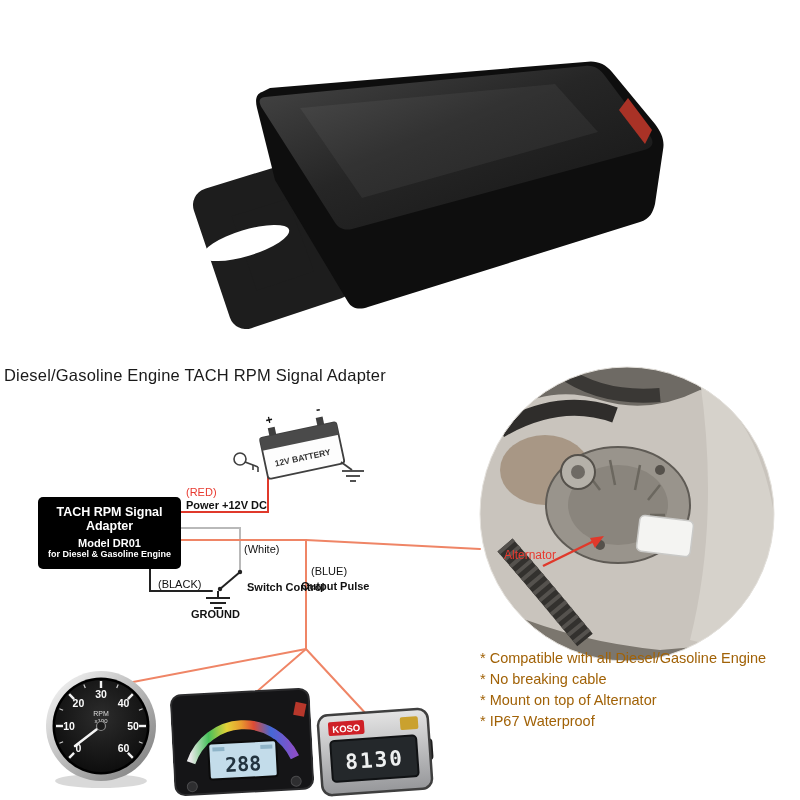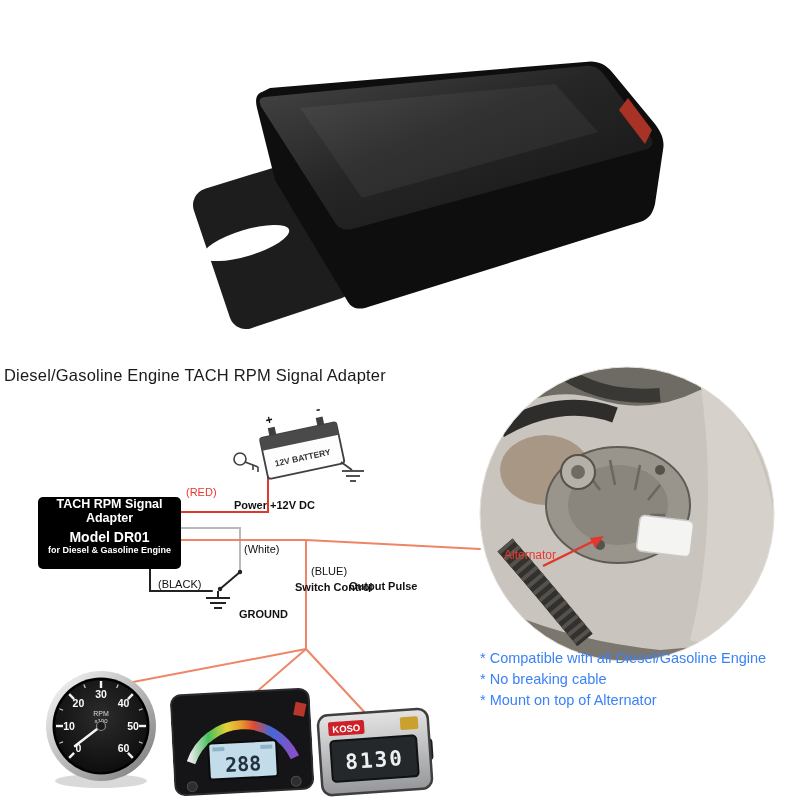--- a/index.html
+++ b/index.html
@@ -12,38 +12,38 @@
   svg { display:block; }
   svg text { font-family:"Liberation Sans", sans-serif; }
   svg text.mono { font-family:"DejaVu Sans Mono", monospace; }
 
   .title { left:4px; top:366px; font-size:16.5px; color:#1a1a1a; letter-spacing:.2px; z-index:4;text-align:right; }
 
   #diagram-svg { left:0; top:0; z-index:1; }
 
   .adapter-box {
     left:38px; top:497px; width:143px; height:72px; background:#000; border-radius:5px;
-    color:#fff; text-align:center; padding-top:0; z-index:3;
+    color:#fff; text-align:center; padding-top:8px; z-index:3;
   }
   .adapter-box .l1 { font-size:12.5px; font-weight:700; line-height:1.15; }
-  .adapter-box .l3 { font-size:14px; font-weight:700; margin-top:3px; }
+  .adapter-box .l3 { font-size:11px; font-weight:700; margin-top:3px; }
   .adapter-box .l4 { font-size:9px; font-weight:700; }
 
   .lbl { position:absolute; font-size:11px; color:#111; z-index:4; white-space:nowrap; }
   .lbl.red { color:#e8392f; }
-  .lbl.bold { font-weight:700;margin-left:48px; }
+  .lbl.bold { font-weight:700; }
   .alt-label { position:absolute; left:504px; top:548px; font-size:12px; color:#e8392f; z-index:4; }
 
   .gauge { z-index:2; }
   .tach { left:42px;  top:664px; width:118px; height:128px; }
   .dash { left:172px; top:686px; width:140px; height:110px; transform:rotate(-3deg); }
   .hour { left:318px; top:710px; width:116px; height:84px;  transform:rotate(-4deg); }
 
   .features { left:480px; top:648px; width:320px; z-index:4; }
-  .features .feat { font-size:14.5px; line-height:21px; color:#3b82f6; white-space:nowrap; }
+  .features .feat { font-size:14.5px; line-height:21px; color:#a16207; white-space:nowrap; }
 </style>
 </head>
 <body>
 
 <div class="page">
 
   <svg class="abs" id="photo-svg" width="800" height="360" viewBox="0 0 800 360">
     <defs>
       <linearGradient id="topGrad" x1="0" y1="0" x2="1" y2="1">
         <stop offset="0" stop-color="#474747"></stop>
@@ -266,15 +266,16 @@
       <rect x="84" y="9" width="18" height="13" rx="2" fill="#caa12e"></rect>
       <rect x="13" y="28" width="86" height="41" rx="4" fill="#24282b" stroke="#101214" stroke-width="2"></rect>
       <text x="56" y="57" class="mono" font-size="21" font-weight="bold" fill="#eef0f0" text-anchor="middle" letter-spacing="2">8130</text>
     </svg>
   </div>
 
   <div class="abs features">
     <div class="feat">* Compatible with all Diesel/Gasoline Engine</div>
     <div class="feat">* No breaking cable</div>
     <div class="feat">* Mount on top of Alternator</div>
+    <div class="feat">* IP67 Waterproof</div>
   </div>
 
 </div>
 
 </body></html>

